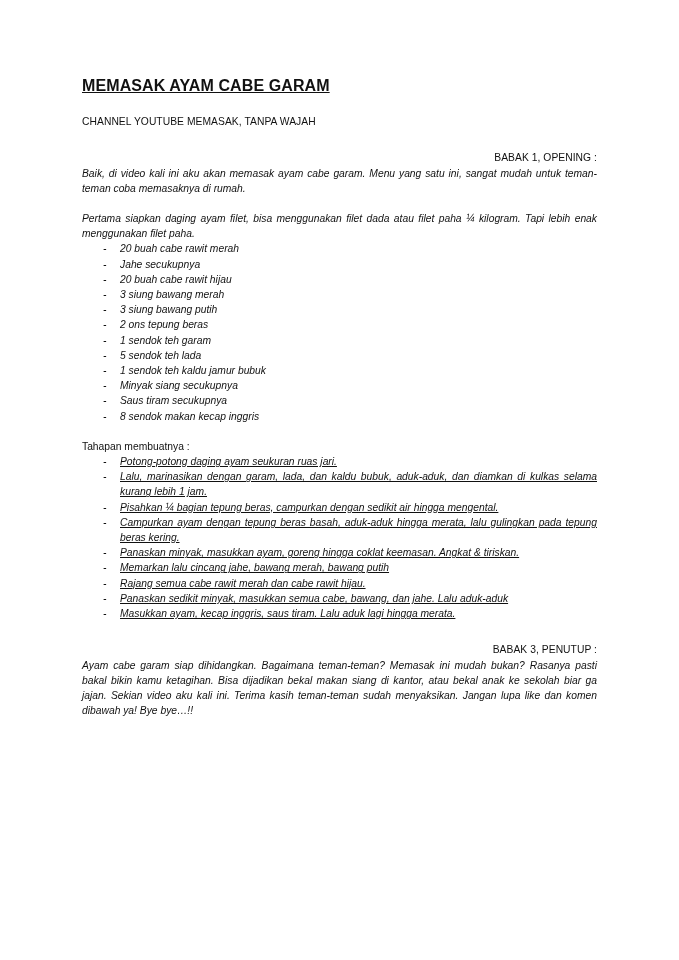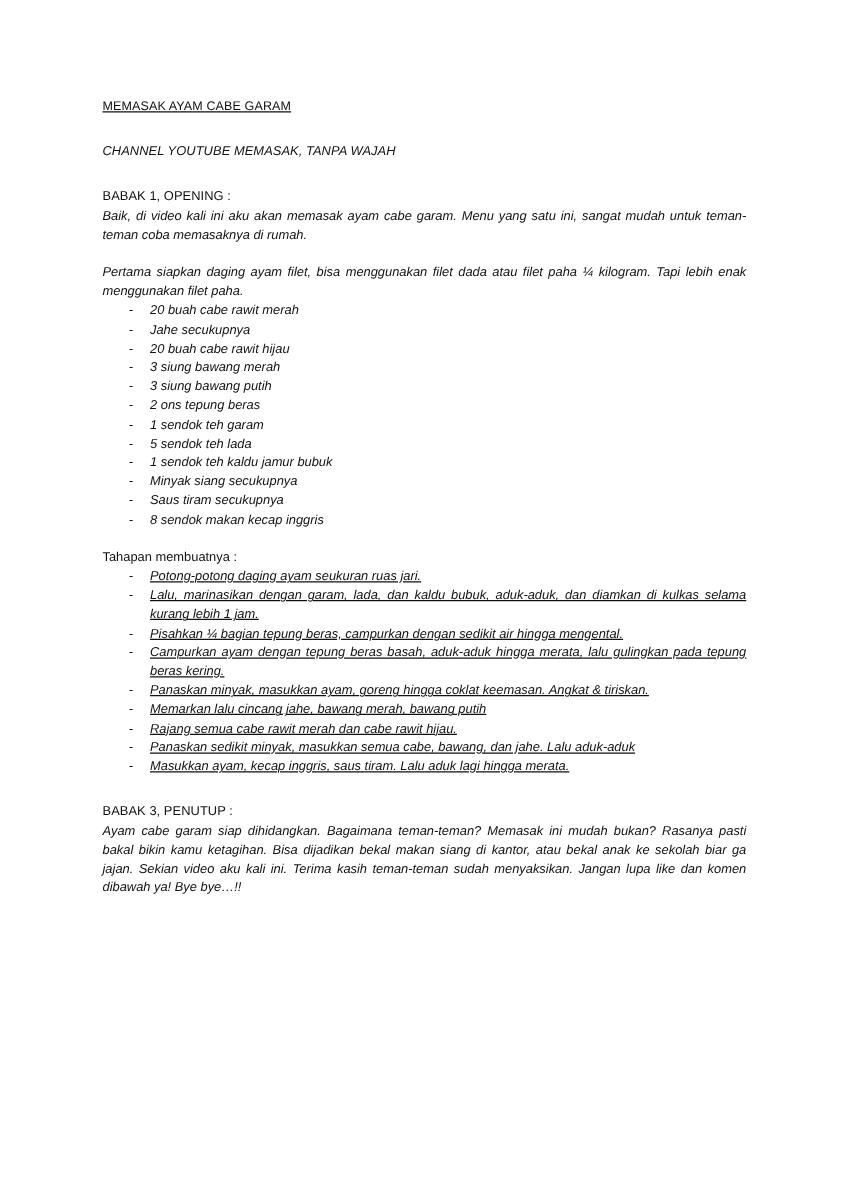--- a/index.html
+++ b/index.html
@@ -23,36 +23,36 @@
     padding: 78px 82px 0 82px;
   }
   .doc {
     width: 515px;
     font-size: 10.3px;
     line-height: 15.2px;
   }
 
   
   .doc-title {
-    font-weight: normal;
+    font-weight: bold;
     text-decoration: underline;
-    font-size: 10px;
+    font-size: 16px;
     letter-spacing: 0.1px;
     margin: 0;
   }
   .subtitle {
     margin: 21px 0 0 0;
     font-size: 10.3px;
     letter-spacing: 0.05px;
-    font-style: italic;
   }
   .section-heading {
     margin: 21px 0 0 0;
     font-size: 10.3px;
     letter-spacing: 0.05px;
+    text-align: right;
   }
 
   
   .para {
     margin: 0;
     font-style: italic;
     text-align: justify;
     text-justify: inter-word;
     font-size: 10.3px;
     line-height: 15.2px;

